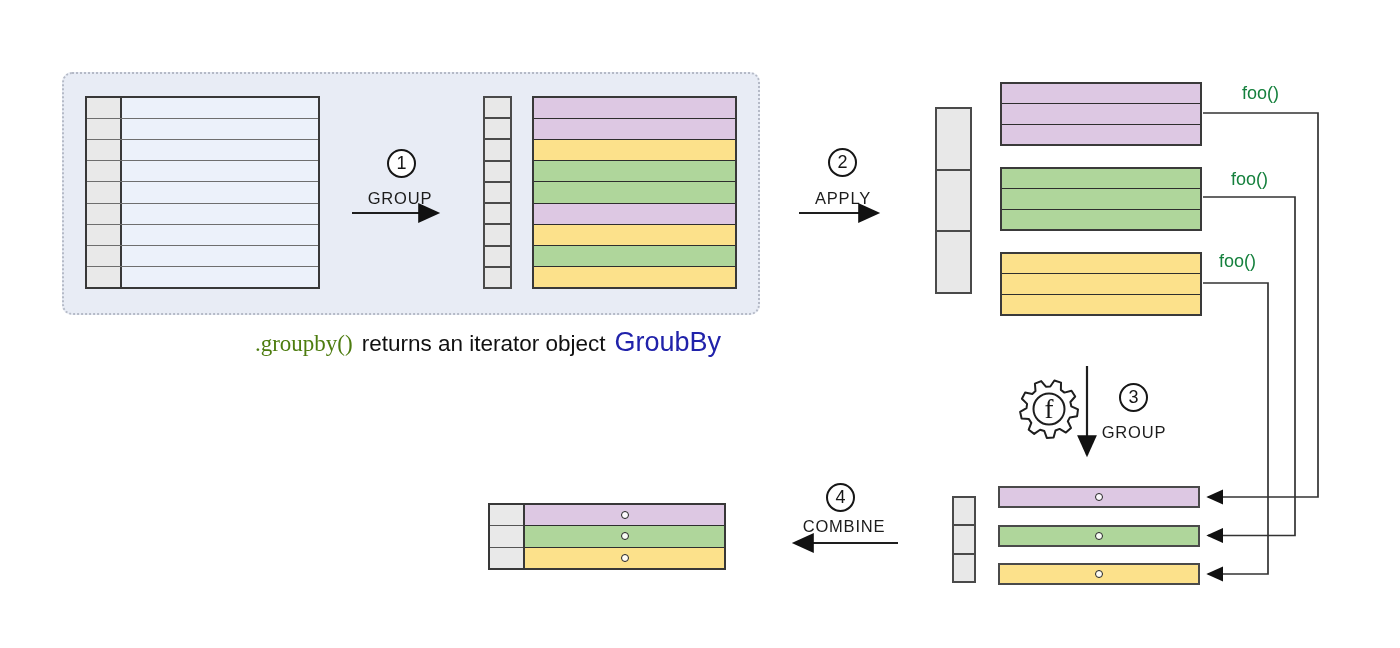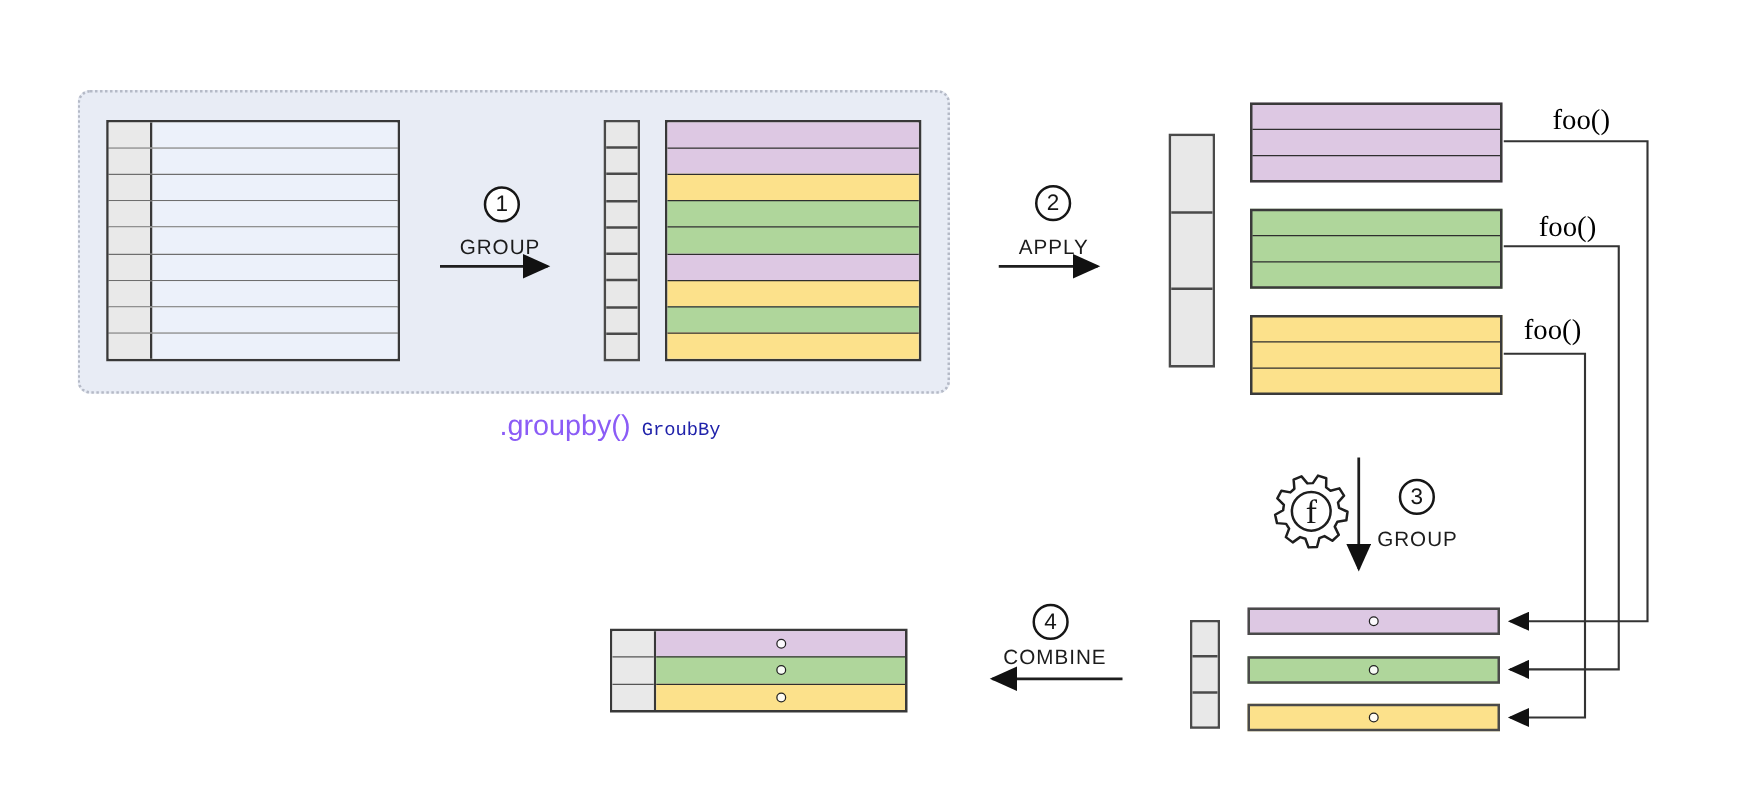--- a/index.html
+++ b/index.html
@@ -57,26 +57,26 @@
   
   .stepnum{position:absolute;width:29px;height:29px;border:2px solid #161616;border-radius:50%;
            display:flex;align-items:center;justify-content:center;font-size:18px;color:#161616;
            background:#fff;box-sizing:border-box;}
   .steplabel{position:absolute;font-size:16.5px;letter-spacing:.8px;color:#1c1c1c;
              text-align:center;width:120px;}
 
   
   .caption{position:absolute;left:38px;top:327px;width:900px;display:flex;
            justify-content:center;align-items:baseline;gap:9px;white-space:nowrap;}
-  .cap-code{font-family:Liberation Sans, sans-serif;font-size:23px;color:#8b5cf6;}
+  .cap-code{font-family:Liberation Serif, serif;font-size:23px;color:#4d7c0f;}
   .cap-mid{font-size:22.5px;color:#111;}
-  .cap-obj{font-family:Liberation Mono, monospace;font-size:15px;color:#2022aa;}
-
-  
-  .foo{position:absolute;font-family:Liberation Serif, serif;font-size:23px;color:#000000;}
+  .cap-obj{font-family:Liberation Sans, sans-serif;font-size:27px;color:#2022aa;}
+
+  
+  .foo{position:absolute;font-family:Liberation Sans, sans-serif;font-size:18px;color:#15803d;}
   .foo-0{left:1242px;top:83px;}
   .foo-1{left:1231px;top:169px;}
   .foo-2{left:1219px;top:251px;}
 
   .gearbox{position:absolute;left:1018px;top:378px;}
   .overlay{position:absolute;left:0;top:0;pointer-events:none;}
 </style>
 </head>
 <body>
 
@@ -146,20 +146,21 @@
       <div class="crow" style="background: rgb(175, 214, 155);"></div>
       <div class="crow" style="background: rgb(175, 214, 155);"></div>
       <div class="crow" style="background: rgb(221, 200, 227);"></div>
       <div class="crow" style="background: rgb(252, 225, 139);"></div>
       <div class="crow" style="background: rgb(175, 214, 155);"></div>
       <div class="crow" style="background: rgb(252, 225, 139);"></div>
     </div>
 
   <div class="caption">
     <span class="cap-code">.groupby()</span>
+    <span class="cap-mid">returns an iterator object</span>
     <span class="cap-obj">GroubBy</span>
   </div>
 
   <div class="stepnum" style="left:828px;top:148px;">
     <span>2</span>
   </div>
   <div class="steplabel" style="left:783px;top:189px;">APPLY</div>
 
   <div class="idxcol sidx">
       <div class="cell"></div>

